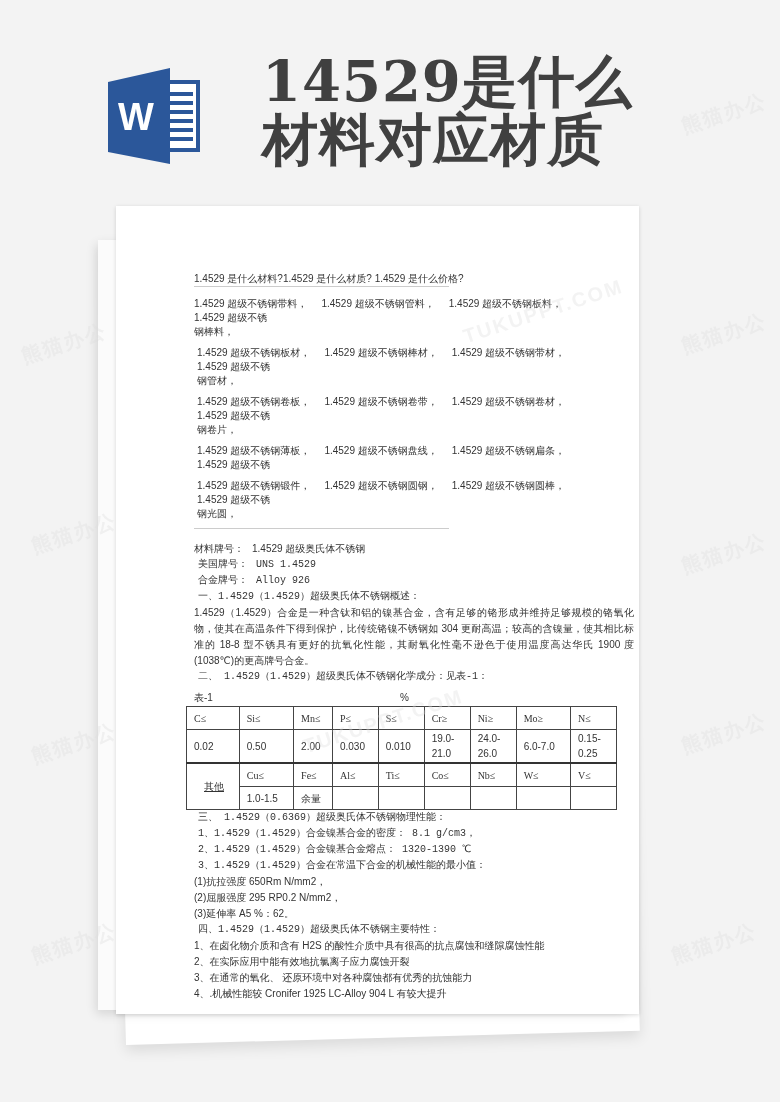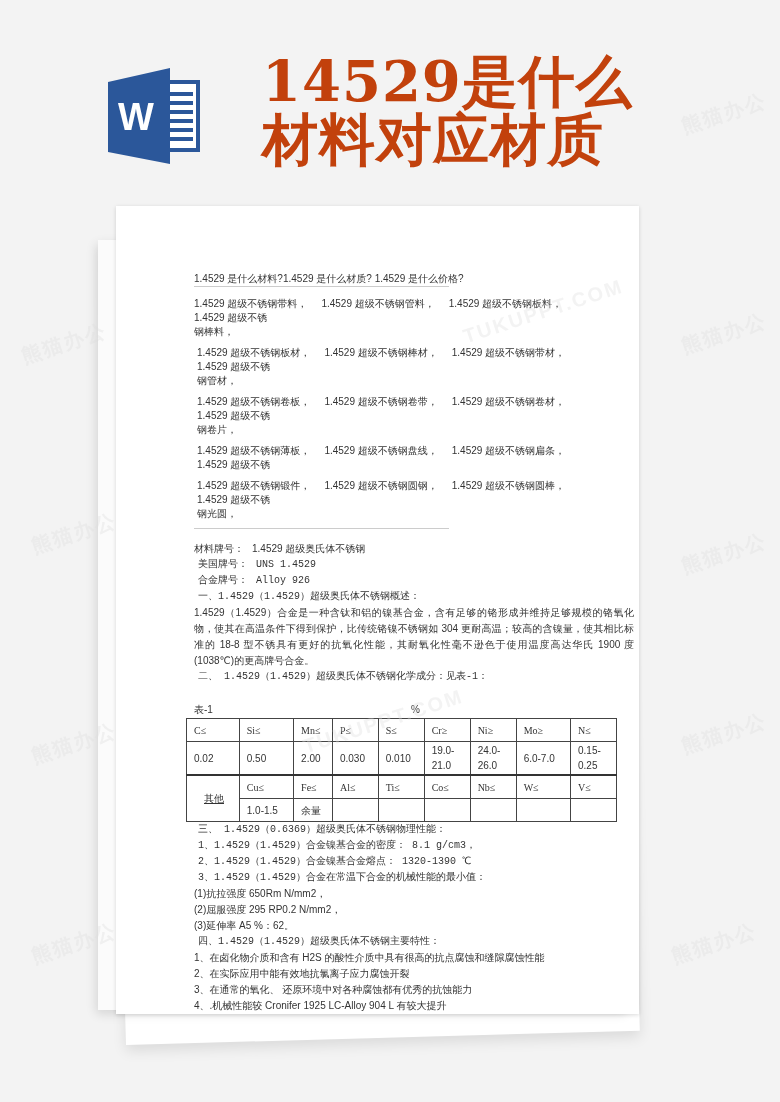--- a/index.html
+++ b/index.html
@@ -24,21 +24,21 @@
     .word-icon {
       position: absolute;
       left: 108px; top: 68px;
       width: 100px; height: 96px;
     }
     .title {
       position: absolute;
       left: 262px; top: 52px;
       font-family: "DejaVu Serif", "Liberation Serif", serif;
       font-weight: bold;
-      color: #c2410c;
+      color: #404040;
       font-size: 56px;
       line-height: 58px;
       letter-spacing: 1px;
     }
     .title div { white-space: nowrap; }
 
     
     .page-back2 {
       position: absolute;
       left: 126px; top: 245px;
@@ -105,22 +105,21 @@
     }
     .meta-row .lbl { display: inline-block; width: 58px; }
     .para {
       line-height: 16px;
       text-align: justify;
     }
     .indent1 { padding-left: 4px; font-family: Liberation Mono, monospace; }
     .table-cap {
       display: flex;
       line-height: 14px;
-      margin-top: 18px;
-      gap: 11px;
+      margin-top: 6px;
     }
     .table-cap .l { width: 206px; }
     table.comp {
       border-collapse: collapse;
       width: 431px;
       margin-left: -8px;
       margin-top: 1px;
       font-size: 10px;
     }
     table.comp td {

